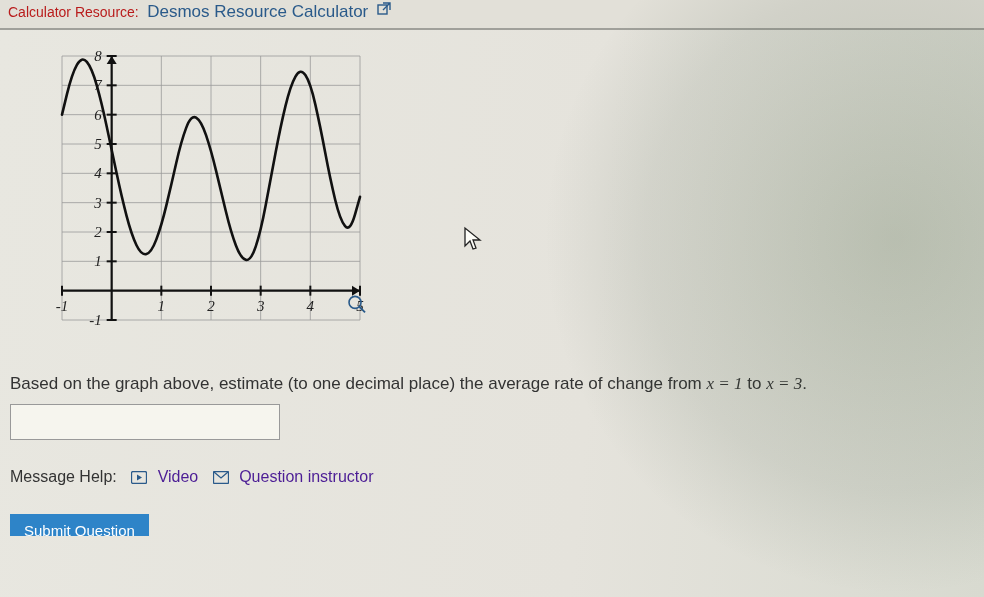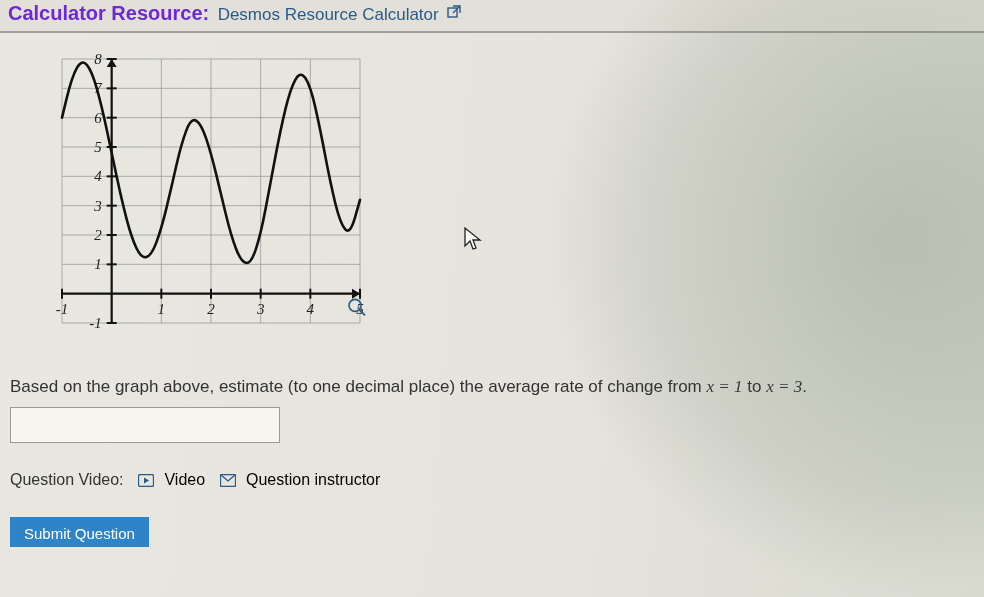--- a/index.html
+++ b/index.html
@@ -17,23 +17,23 @@
       width: 45%;
       background: radial-gradient(ellipse at 80% 40%, rgba(80,100,70,0.25), rgba(60,80,60,0.1) 50%, transparent 70%);
       pointer-events:none;
     }
     .header {
       padding: 2px 10px 6px 8px;
       border-bottom: 2px solid #a0a09a;
       background: #e2e0d8;
     }
     .header .label {
-      font-weight: bold;
-      color: #6d28d9;
-      font-size: 20px;
+      font-weight: normal;
+      color: #b91c1c;
+      font-size: 14px;
     }
     .header .link {
       color: #2a5a8a;
       font-size: 17px;
       margin-left: 4px;
       cursor: pointer;
     }
     .ext-icon {
       display: inline-block;
       margin-left: 4px;
@@ -64,31 +64,31 @@
       display:block;
       font-size:16px;
       padding: 0 6px;
       margin-bottom: 28px;
     }
     .help-row {
       font-size: 16px;
       color: #333;
       margin-bottom: 26px;
     }
-    .help-link { color: #000000; cursor: pointer; margin-left: 6px; }
+    .help-link { color: #4c1d95; cursor: pointer; margin-left: 6px; }
     .help-icon { display:inline-block; vertical-align:-2px; margin-left:10px; color:#2a5a8a; }
     .submit-btn {
       background: #2e84c8;
       color: #fff;
       border: none;
       padding: 8px 14px 10px 14px;
       font-size: 15px;
       cursor: pointer;
       position: relative;
-      height: 30px;
+      height: 22px;
       overflow: hidden;
     }
     .cursor-icon { position:absolute; left:463px; top:226px; color:#222; }
   </style>
 </head>
 <body>
 
 <div class="header">
   <span class="label">Calculator Resource:</span>
   <span class="link">Desmos Resource Calculator</span>
@@ -161,21 +161,21 @@
       </svg>
   </div>
 
   <div class="question-text">
     <span>Based on the graph above, estimate (to one decimal place) the average rate of change from </span><span class="math">x = 1</span><span> to </span><span class="math">x = 3</span><span>.</span>
   </div>
 
   <input class="answer-input" type="text" value="" style="">
 
   <div class="help-row">
-    <span>Question Video:</span>
+    <span>Message Help:</span>
     <span class="help-icon">
       <svg width="16" height="13" viewBox="0 0 16 13">
           <rect x="0.5" y="0.5" width="15" height="12" rx="1.5" fill="none" stroke="#2a5a8a" stroke-width="1.3"></rect>
           <path d="M6 3.5 L11 6.5 L6 9.5 Z" fill="#2a5a8a"></path>
         </svg>
     </span>
     <span class="help-link">Video</span>
     <span class="help-icon">
       <svg width="16" height="13" viewBox="0 0 16 13">
           <rect x="0.5" y="0.5" width="15" height="12" rx="1" fill="none" stroke="#2a5a8a" stroke-width="1.3"></rect>

